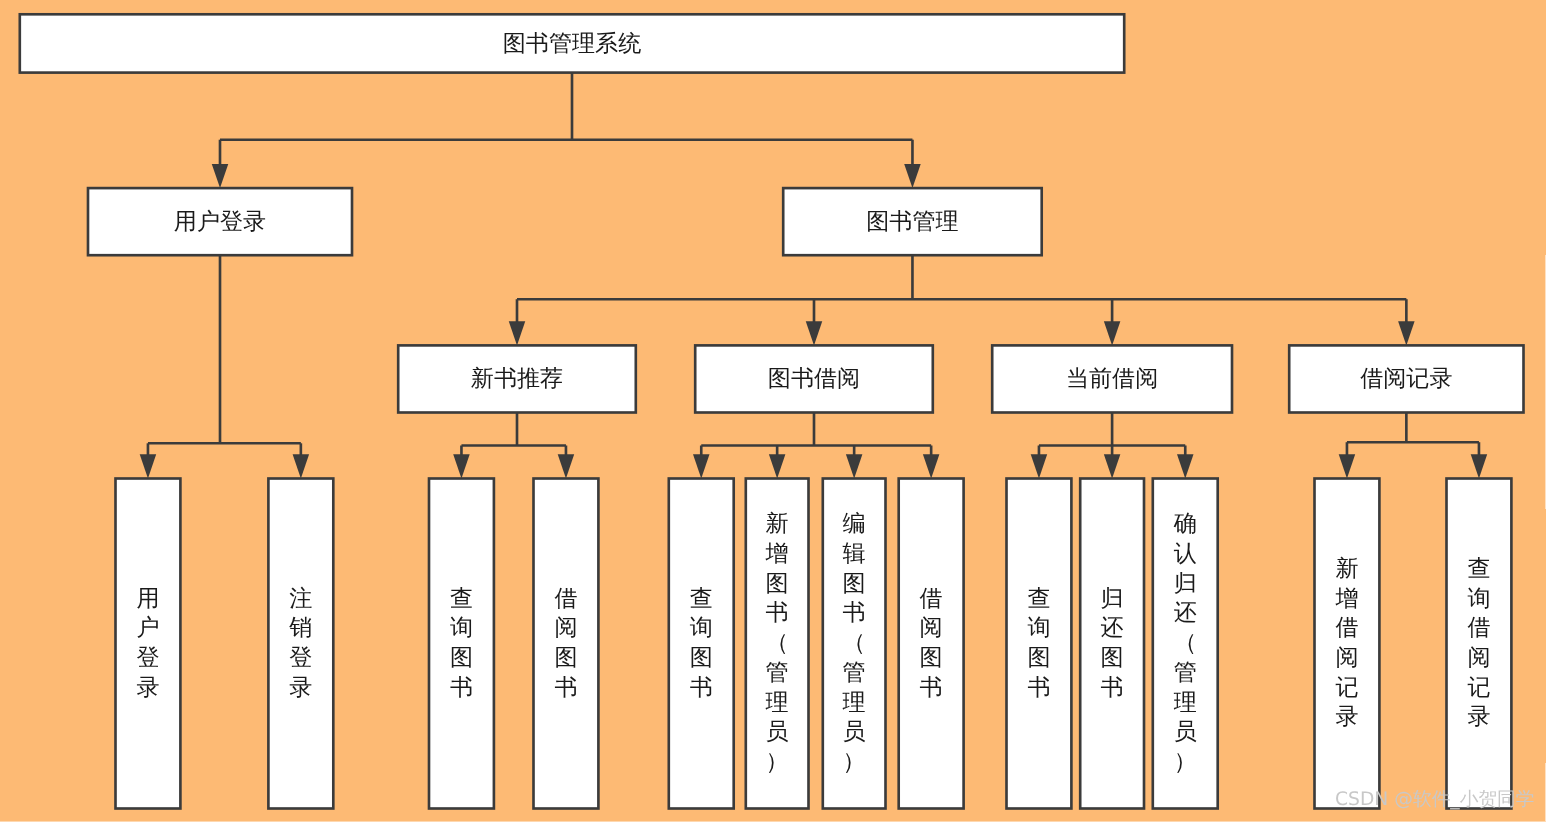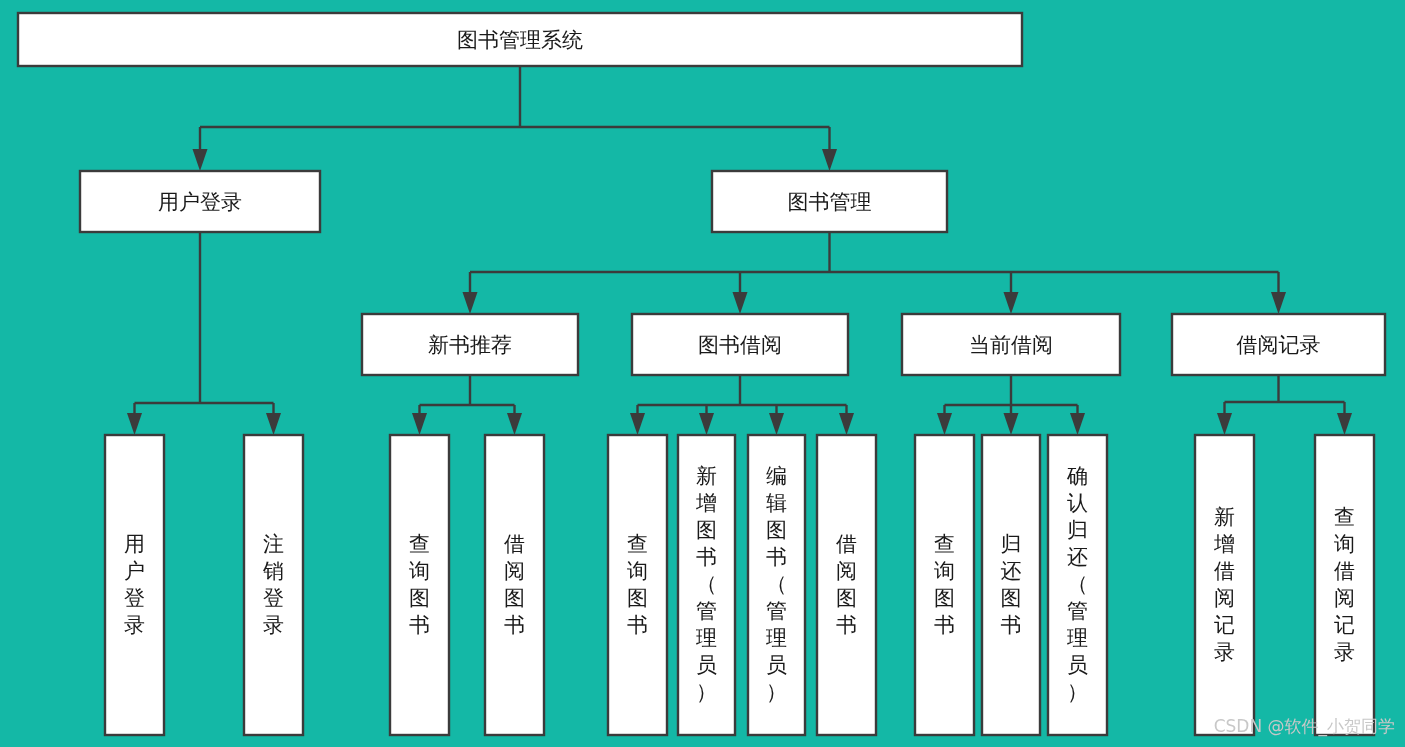--- a/index.html
+++ b/index.html
@@ -8,21 +8,21 @@
     padding: 0;
     background: #ffffff;
   }
   body {
     font-family: "DejaVu Sans", "Liberation Sans", sans-serif;
   }
   #diagram-root {
     position: relative;
     width: 1405px;
     height: 747px;
-    background: #14b8a6;
+    background: #fdba74;
     overflow: hidden;
   }
   svg.diagram-canvas {
     position: absolute;
     top: 0;
     left: 0;
     width: 1405px;
     height: 747px;
     display: block;
   }

